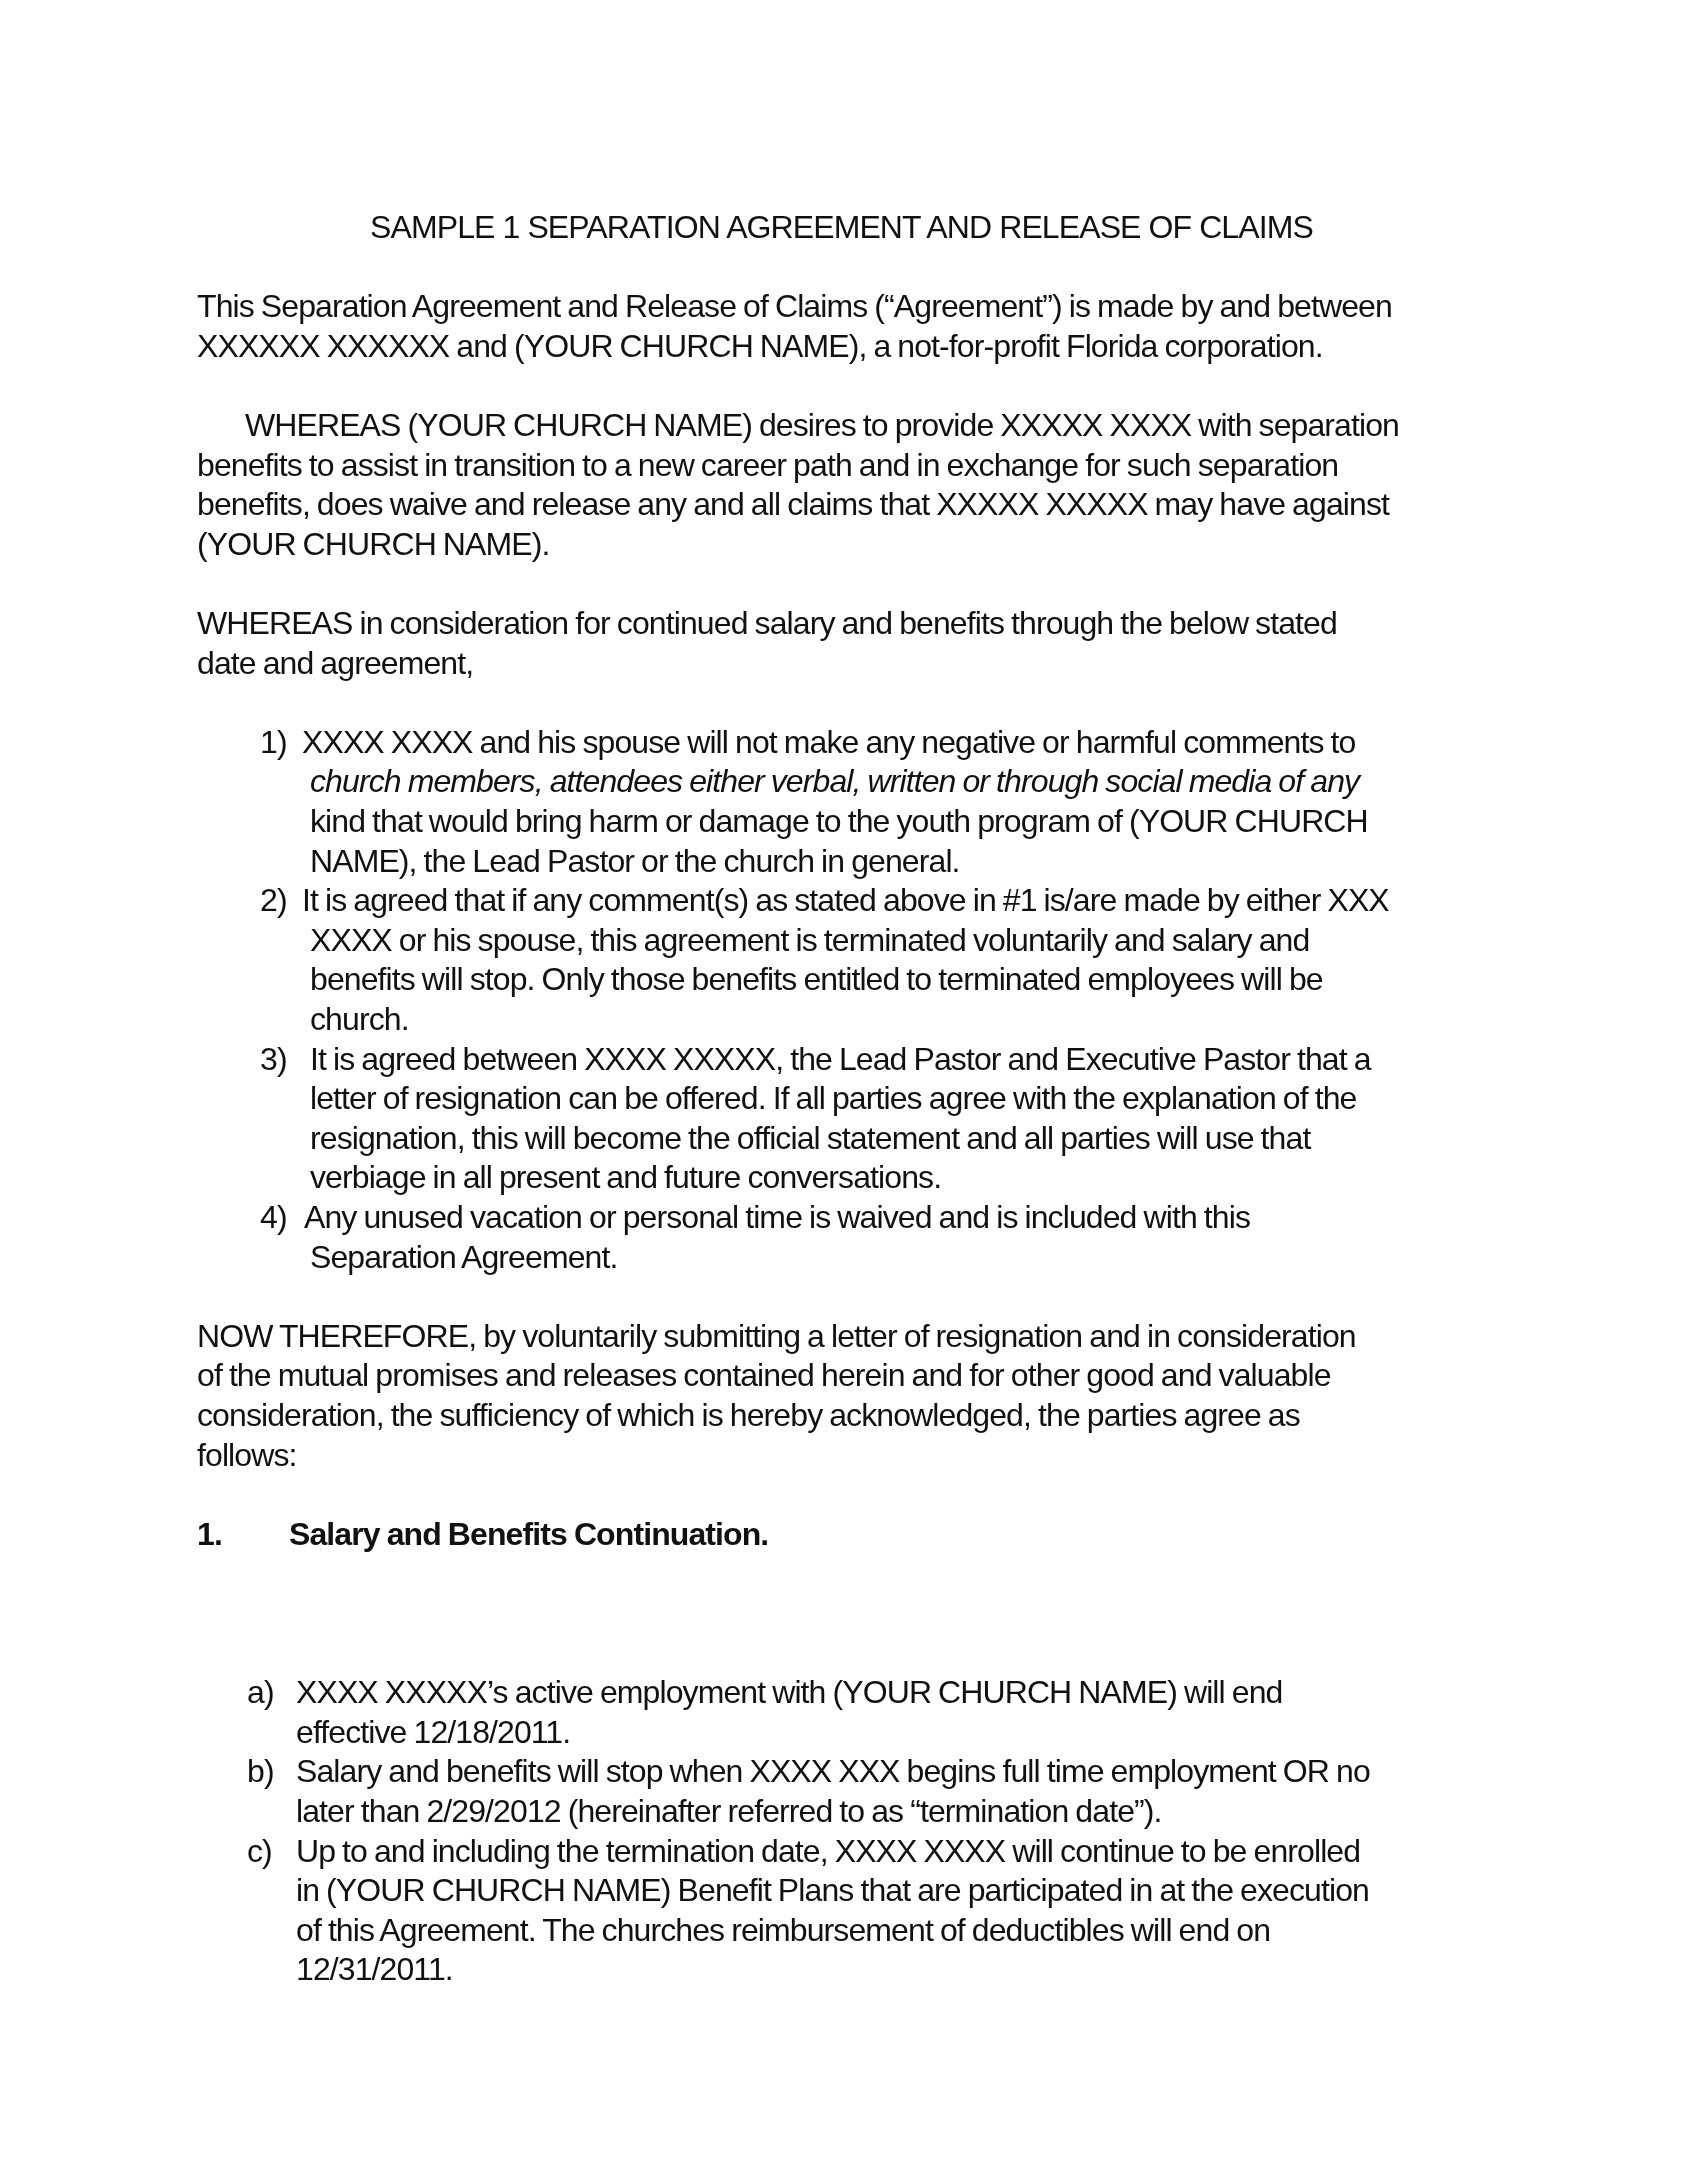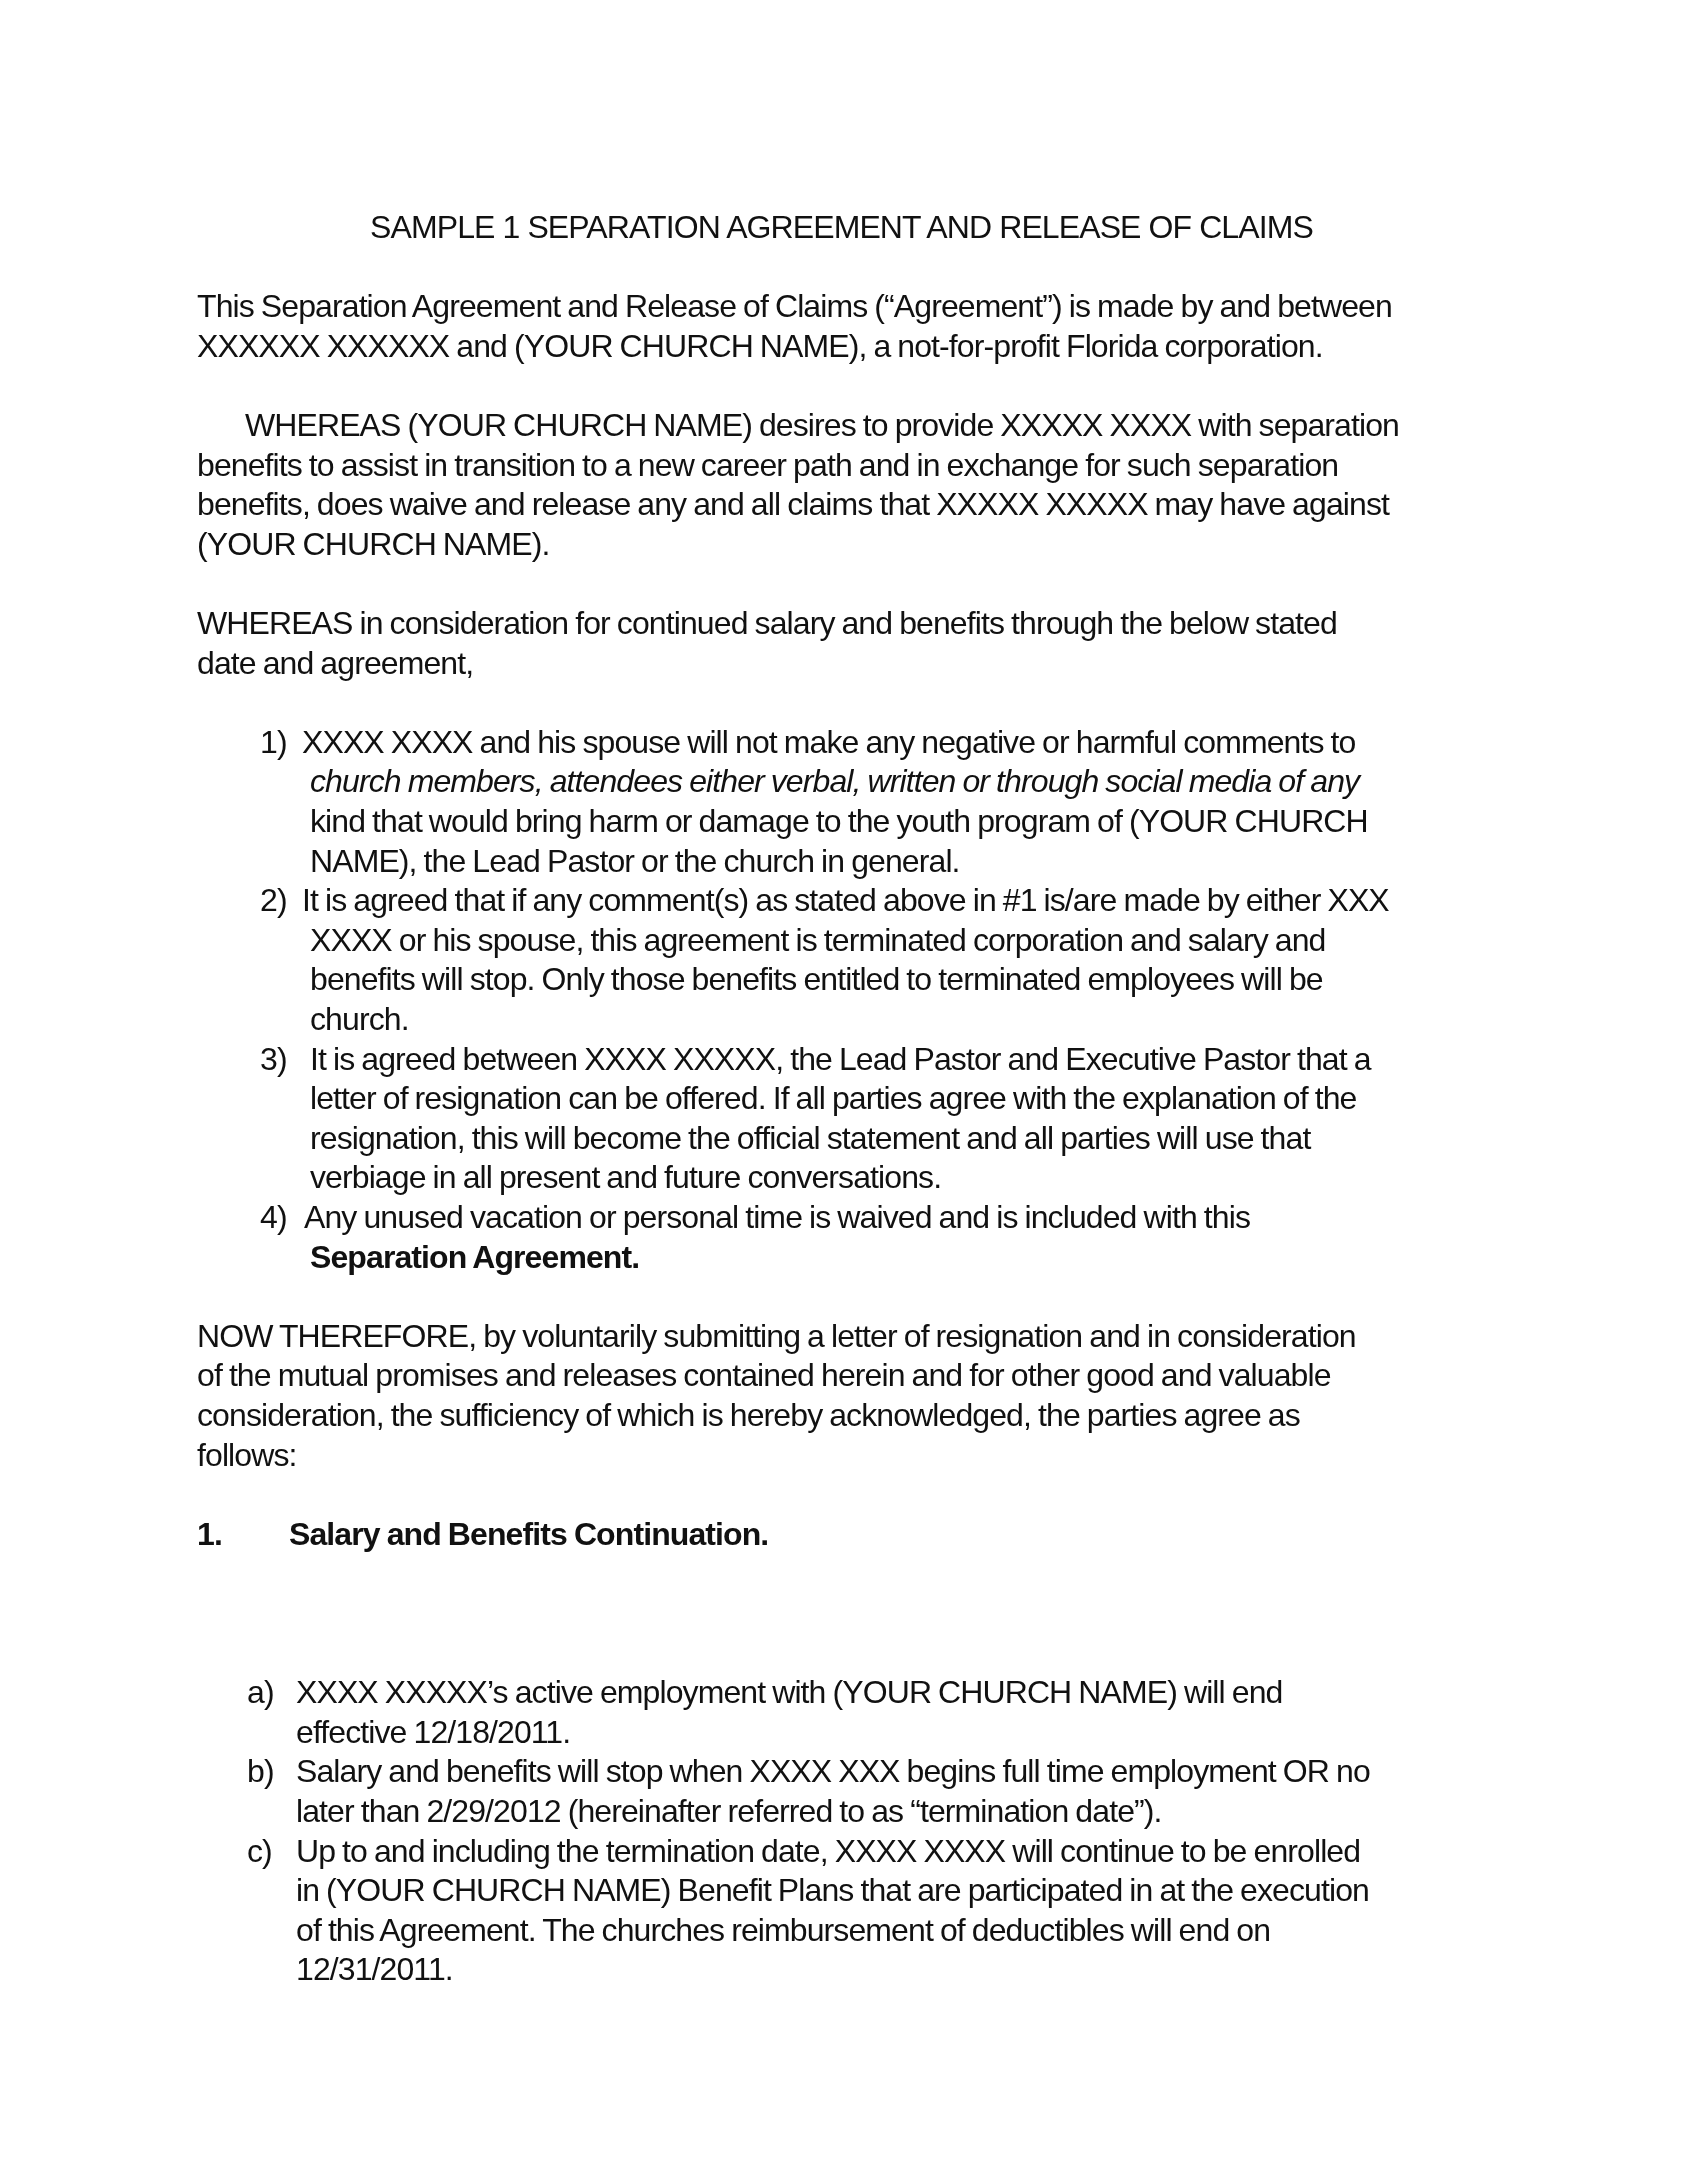--- a/index.html
+++ b/index.html
@@ -83,37 +83,37 @@
       <div class="num" style="top:722px;left:260px;">1)</div>
       <div class="line" style="top:722px;left:302px;">XXXX XXXX and his spouse will not make any negative or harmful comments to</div>
       <div class="line" style="top:761px;left:310px;font-style:italic;">church members, attendees either verbal, written or through social media of any</div>
       <div class="line" style="top:801px;left:310px;">kind that would bring harm or damage to the youth program of (YOUR CHURCH</div>
       <div class="line" style="top:841px;left:310px;">NAME), the Lead Pastor or the church in general.</div>
     </div>
 
     <div>
       <div class="num" style="top:880px;left:260px;">2)</div>
       <div class="line" style="top:880px;left:302px;">It is agreed that if any comment(s) as stated above in #1 is/are made by either XXX</div>
-      <div class="line" style="top:920px;left:310px;">XXXX or his spouse, this agreement is terminated corporation and salary and</div>
+      <div class="line" style="top:920px;left:310px;">XXXX or his spouse, this agreement is terminated voluntarily and salary and</div>
       <div class="line" style="top:959px;left:310px;">benefits will stop. Only those benefits entitled to terminated employees will be</div>
       <div class="line" style="top:999px;left:310px;">church.</div>
     </div>
 
     <div>
       <div class="num" style="top:1039px;left:260px;">3)</div>
       <div class="line" style="top:1039px;left:310px;">It is agreed between XXXX XXXXX, the Lead Pastor and Executive Pastor that a</div>
       <div class="line" style="top:1078px;left:310px;">letter of resignation can be offered.  If all parties agree with the explanation of the</div>
       <div class="line" style="top:1118px;left:310px;">resignation, this will become the official statement and all parties will use that</div>
       <div class="line" style="top:1157px;left:310px;">verbiage in all present and future conversations.</div>
     </div>
 
     <div>
       <div class="num" style="top:1197px;left:260px;">4)</div>
       <div class="line" style="top:1197px;left:304px;">Any unused vacation or personal time is waived and is included with this</div>
-      <div class="line" style="top:1237px;left:310px;font-weight:bold;">Separation Agreement.</div>
+      <div class="line" style="top:1237px;left:310px;">Separation Agreement.</div>
     </div>
   </div>
 
   <div>
     <div class="line" style="top:1316px;left:197px;">NOW THEREFORE, by voluntarily submitting a letter of resignation and in consideration</div>
     <div class="line" style="top:1355px;left:197px;">of the mutual promises and releases contained herein and for other good and valuable</div>
     <div class="line" style="top:1395px;left:197px;">consideration, the sufficiency of which is hereby acknowledged, the parties agree as</div>
     <div class="line" style="top:1435px;left:197px;">follows:</div>
   </div>
 

